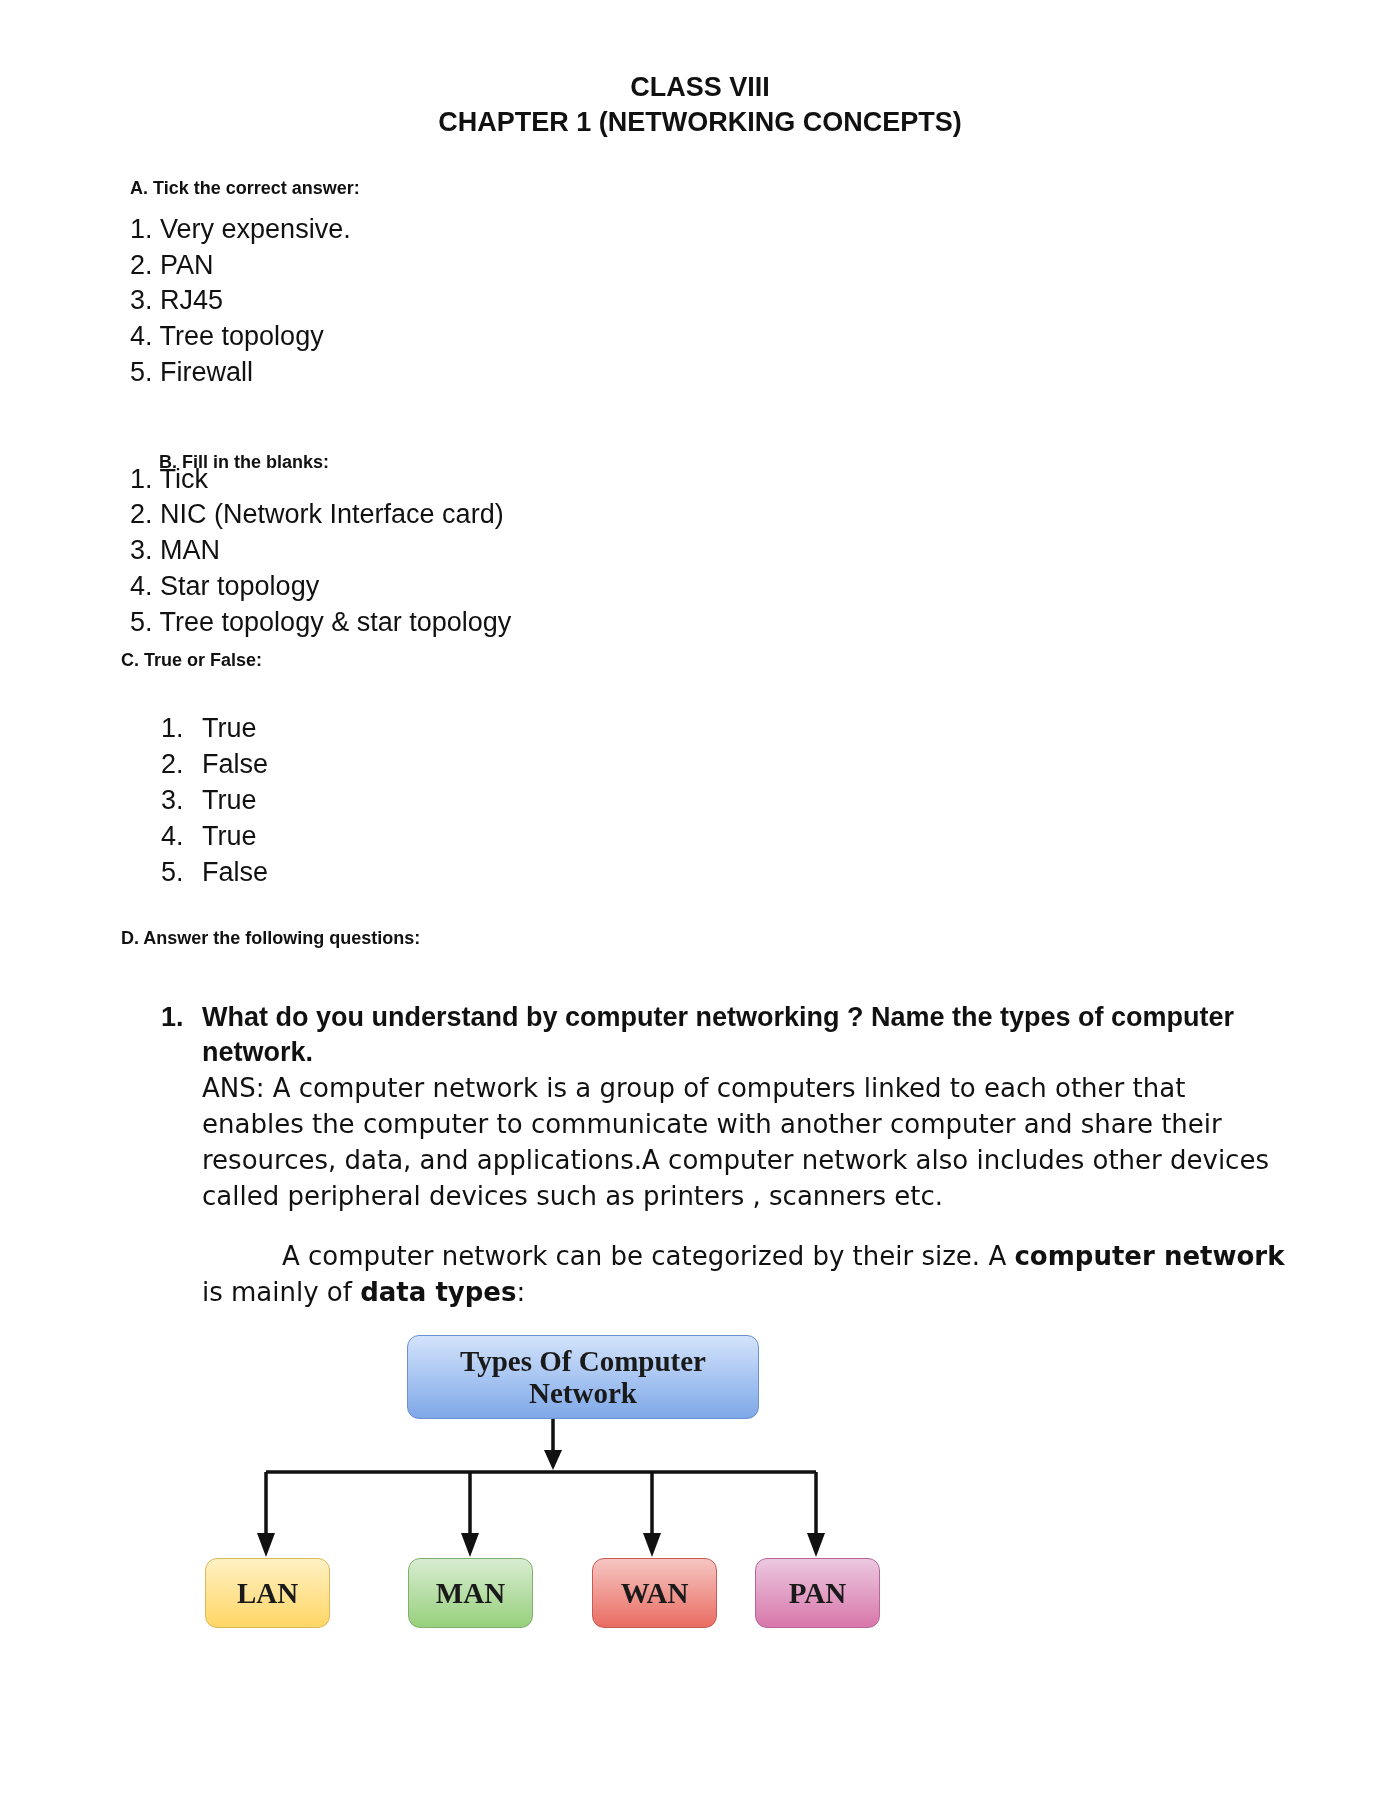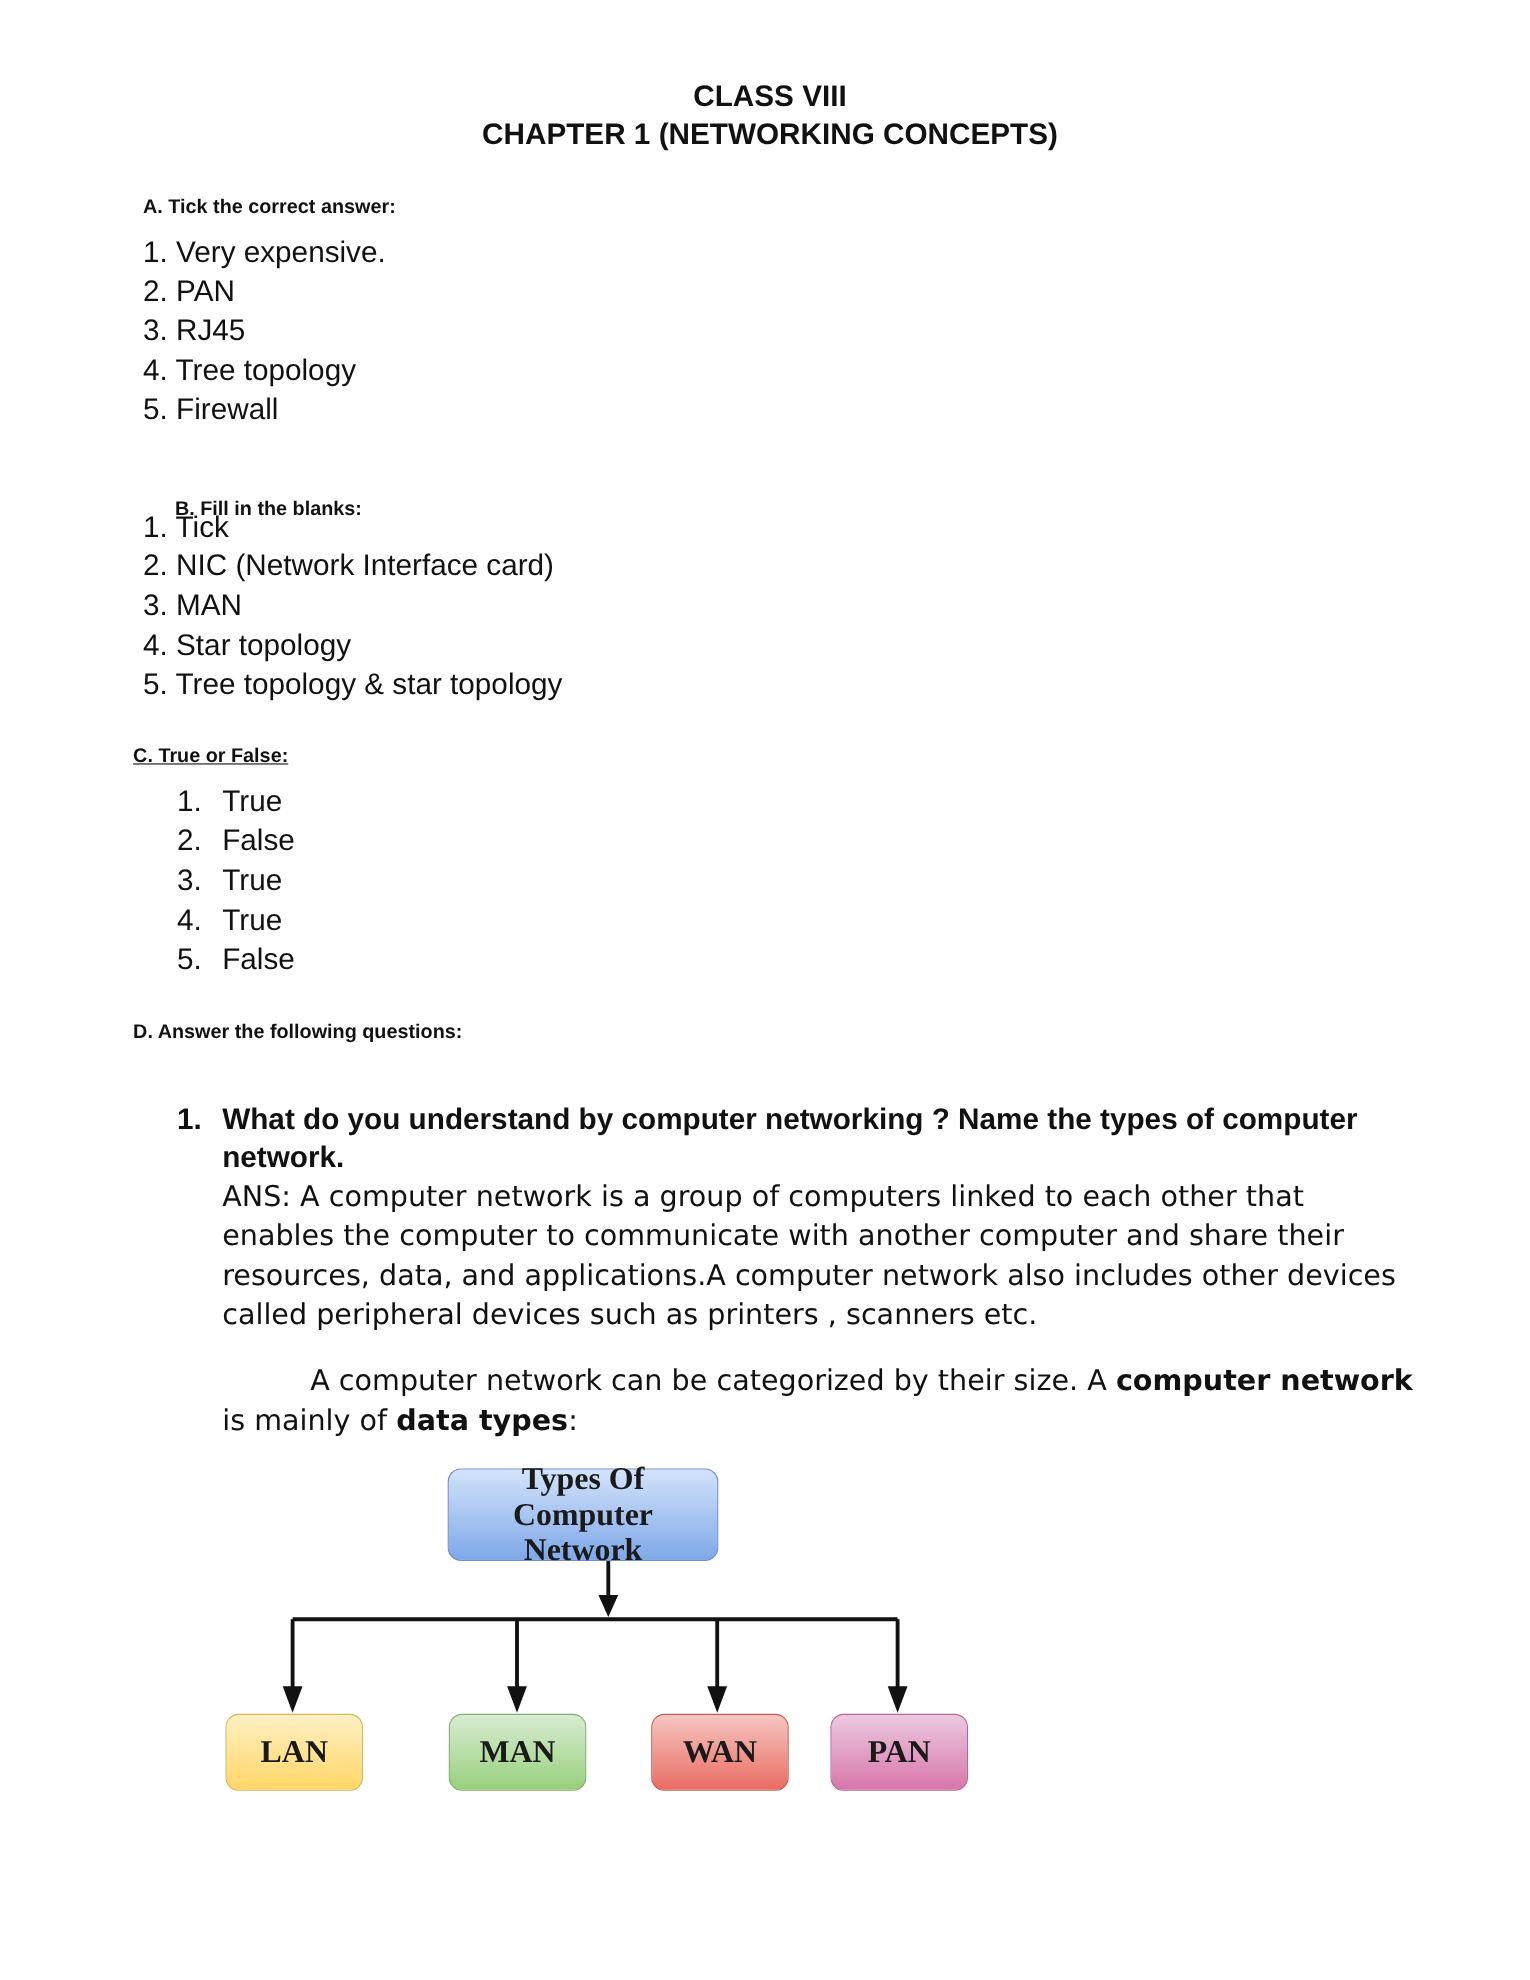--- a/index.html
+++ b/index.html
@@ -7,21 +7,21 @@
   .sans { font-family: "Liberation Sans", sans-serif; }
   .verd { font-family: "DejaVu Sans", sans-serif; text-align: right; }
   .abs { position: absolute; white-space: nowrap; }
   .title { font-weight: bold; font-size: 27px; left: 0; width: 1400px; text-align: center; }
   .h { font-weight: bold; font-size: 18px; text-align: right; }
   .li { font-size: 27px; }
   .num { display: inline-block; }
   .ans { font-size: 26px; line-height: 36px; }
   .q { font-size: 27px; font-weight: bold; line-height: 35px; }
   .box { position: absolute; border-radius: 12px; display: flex; align-items: center; justify-content: center; text-align: center; font-family: "Liberation Serif", serif; font-weight: bold; color: #1a1a1a; box-sizing: border-box; }
-  .root { left: 407px; top: 1335px; width: 246px; height: 84px; background: linear-gradient(#d3e3fb, #7ea8e8); border: 1.5px solid #6b8fcf; font-size: 29px; line-height: 32px; }
+  .root { left: 407px; top: 1335px; width: 352px; height: 84px; background: linear-gradient(#d3e3fb, #7ea8e8); border: 1.5px solid #6b8fcf; font-size: 29px; line-height: 32px; }
   .leaf { top: 1558px; width: 125px; height: 70px; font-size: 29px; }
   .lan { left: 205px; background: linear-gradient(#fff1c4, #ffd666); border: 1.5px solid #d9b75a; }
   .man { left: 408px; background: linear-gradient(#d8ecd2, #97d07c); border: 1.5px solid #7fb06b; }
   .wan { left: 592px; background: linear-gradient(#f6c6c2, #e96c62); border: 1.5px solid #c85b52; }
   .pan { left: 755px; background: linear-gradient(#ecc8e0, #d877aa); border: 1.5px solid #b5679a; }
 </style>
 </head>
 <body>
 
 <div class="abs title sans" style="top:72px;">CLASS VIII</div>
@@ -39,21 +39,21 @@
 <div>
   <div class="abs h sans" style="left:159px;top:428px;margin-top:24px;">B. Fill in the blanks:</div>
   <div class="abs li sans" style="left:130px;top:464px;"><span>1.</span> <span>Tick</span></div>
   <div class="abs li sans" style="left:130px;top:499px;"><span>2.</span> <span>NIC (Network Interface card)</span></div>
   <div class="abs li sans" style="left:130px;top:535px;"><span>3.</span> <span>MAN</span></div>
   <div class="abs li sans" style="left:130px;top:571px;"><span>4.</span> <span>Star topology</span></div>
   <div class="abs li sans" style="left:130px;top:607px;"><span>5.</span> <span>Tree topology &amp; star topology</span></div>
 </div>
 
 <div>
-  <div class="abs h sans" style="left:121px;top:677px;text-decoration:underline;">C. True or False:</div>
+  <div class="abs h sans" style="left:121px;top:650px;">C. True or False:</div>
   <div class="abs li sans" style="left:161px;top:713px;"><span class="num" style="width:41px">1.</span><span>True</span></div>
   <div class="abs li sans" style="left:161px;top:749px;"><span class="num" style="width:41px">2.</span><span>False</span></div>
   <div class="abs li sans" style="left:161px;top:785px;"><span class="num" style="width:41px">3.</span><span>True</span></div>
   <div class="abs li sans" style="left:161px;top:821px;"><span class="num" style="width:41px">4.</span><span>True</span></div>
   <div class="abs li sans" style="left:161px;top:857px;"><span class="num" style="width:41px">5.</span><span>False</span></div>
 </div>
 
 <div>
   <div class="abs h sans" style="left:121px;top:928px;">D. Answer the following questions:</div>
 

